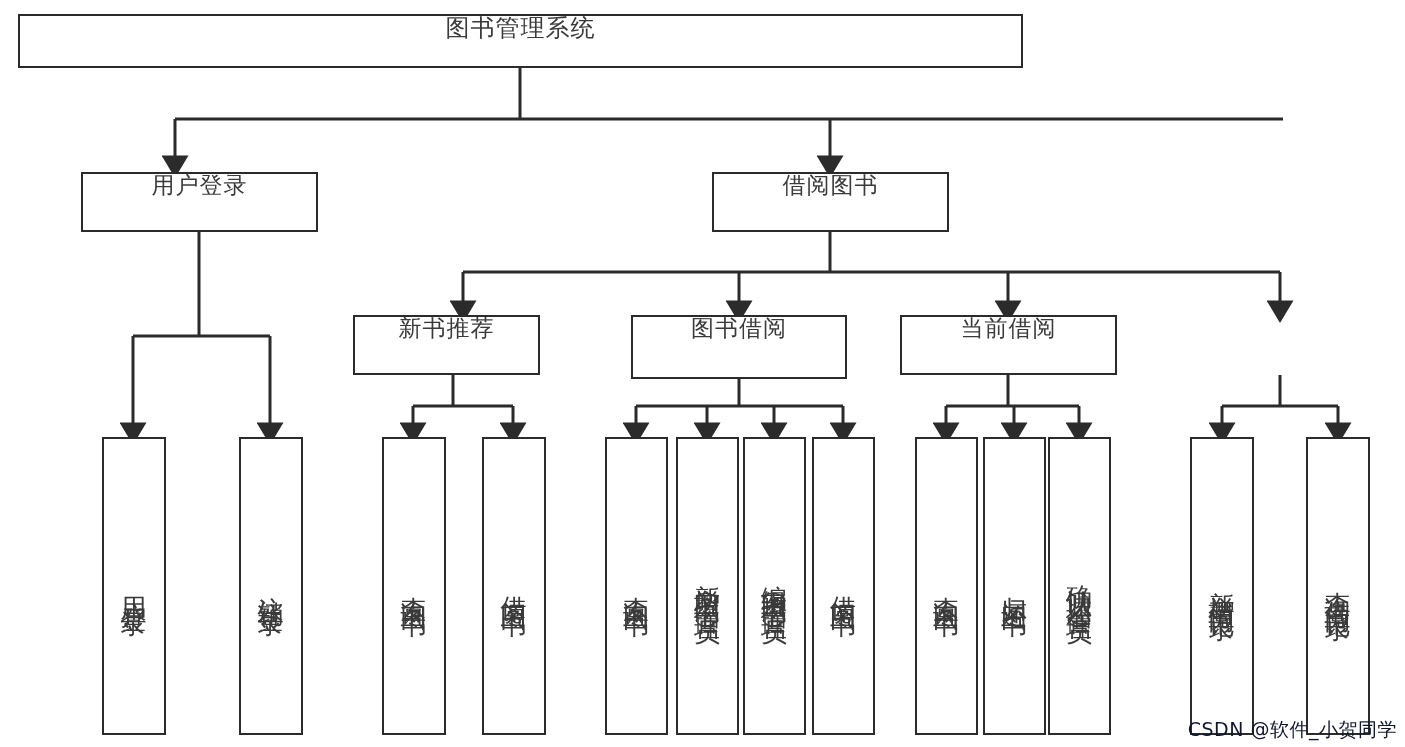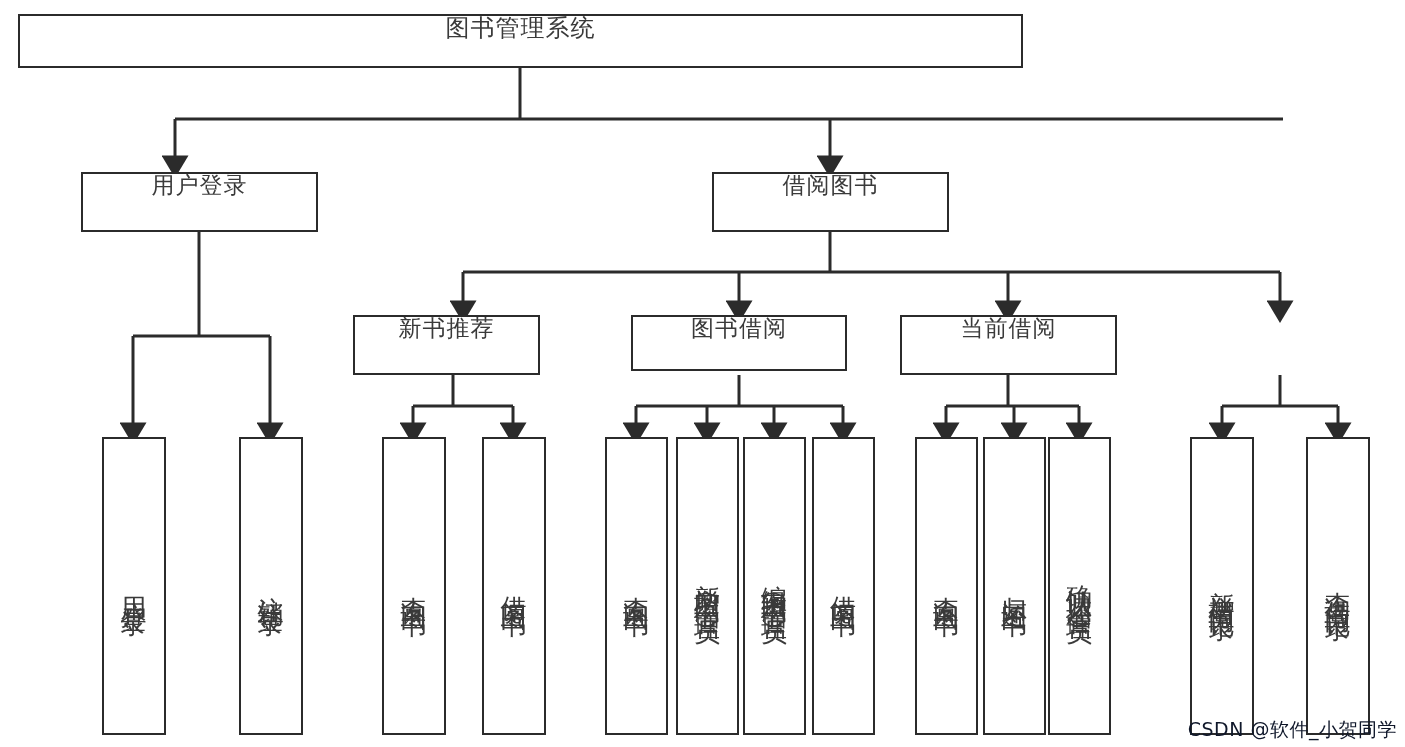--- a/index.html
+++ b/index.html
@@ -134,21 +134,21 @@
   <div class="node horiz" style="left:81px; top:172px; width:237px; height:60px;">
     <span class="node-label">用户登录</span>
   </div>
   <div class="node horiz" style="left:712px; top:172px; width:237px; height:60px;">
     <span class="node-label">借阅图书</span>
   </div>
 
   <div class="node horiz" style="left:353px; top:315px; width:187px; height:60px;">
     <span class="node-label">新书推荐</span>
   </div>
-  <div class="node horiz" style="left:631px; top:315px; width:216px; height:56px;">
+  <div class="node horiz" style="left:631px; top:315px; width:216px; height:64px;">
     <span class="node-label">图书借阅</span>
   </div>
   <div class="node horiz" style="left:900px; top:315px; width:217px; height:60px;">
     <span class="node-label">当前借阅</span>
   </div>
 
   <div class="node vert" style="left:102px; top:437px; width:64px; height:298px;">
     <span class="node-label">用户登录</span>
   </div>
   <div class="node vert" style="left:239px; top:437px; width:64px; height:298px;">

